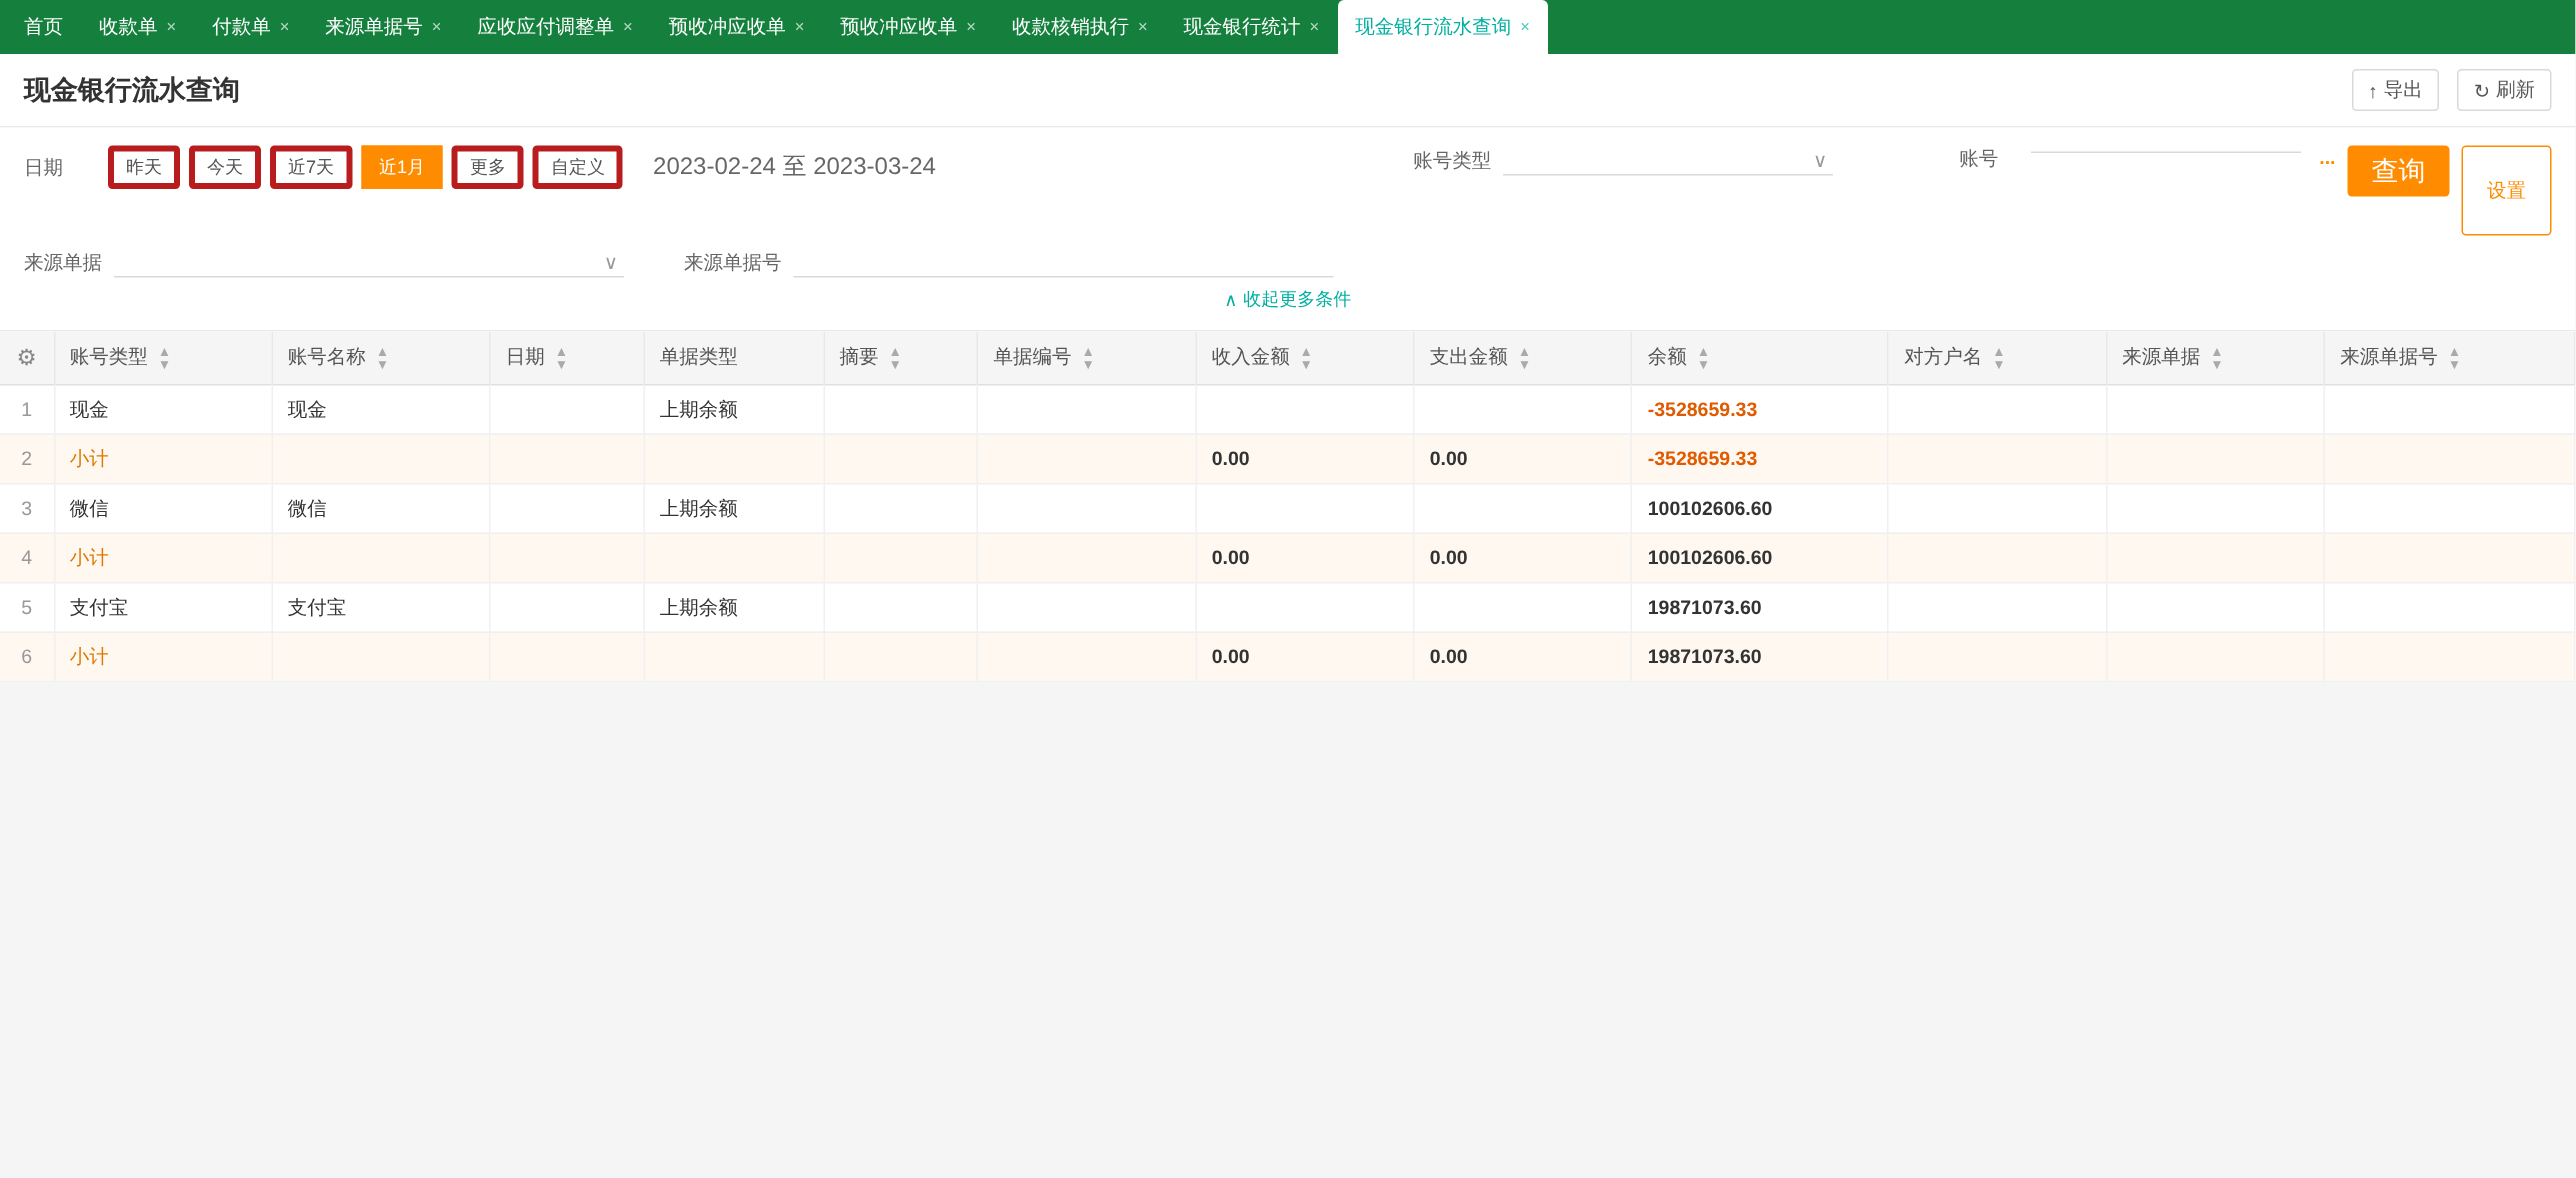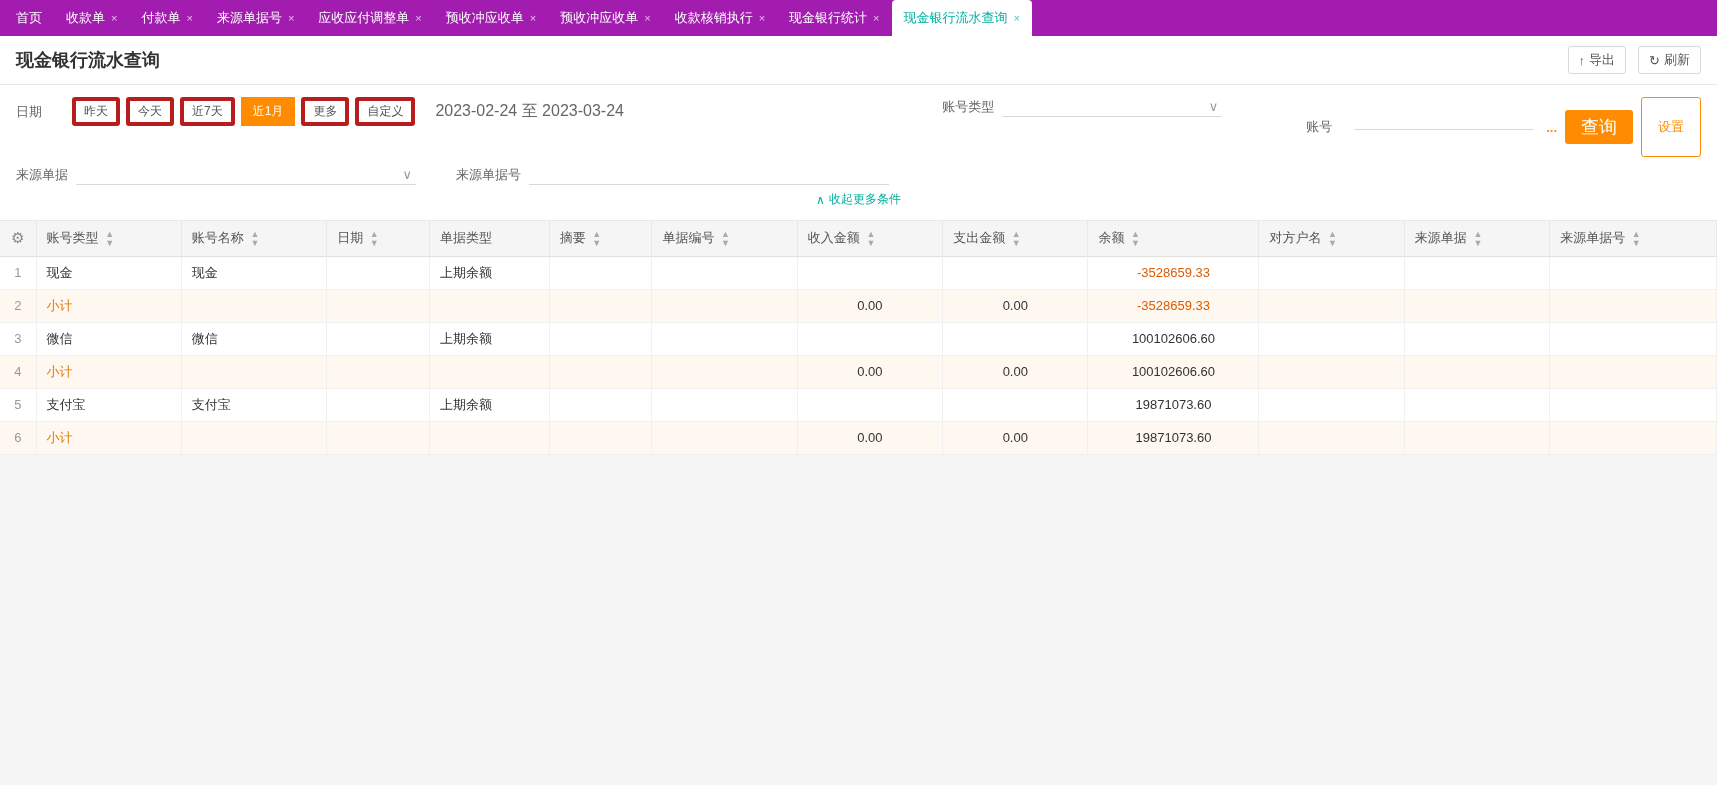--- a/index.html
+++ b/index.html
@@ -1,20 +1,20 @@
 <!DOCTYPE html>
 <html><head>
   <meta charset="utf-8">
   <style>
     * { box-sizing: border-box; margin: 0; padding: 0; }
     body { font-family: 'Microsoft YaHei', Arial, sans-serif; font-size: 13px; background: #f5f5f5; color: #333; }
 
     
     .top-nav {
-      background: #a21caf;
+      background: #15803d;
       display: flex;
       height: 36px;
       padding: 0 4px;
       overflow: hidden;
     }
     .nav-item {
       color: #fff;
       padding: 0 12px;
       height: 36px;
       display: flex;
@@ -220,21 +220,21 @@
     }
     tbody tr.subtotal {
       background: #fff8f0;
     }
     tbody td {
       padding: 7px 10px;
       color: #333;
       border-right: 1px solid #f0f0f0;
       white-space: nowrap;
     }
-    td.num { text-align: center; }
+    td.num { text-align: left; font-weight: bold; }
     td.row-num { color: #999; text-align: center; }
     td.negative { color: #e05a00; }
     .gear-icon { font-size: 15px; color: #888; cursor: pointer; }
     .right-actions {
       display: flex;
       align-items: center;
       gap: 12px;
     }
   </style>
 </head>
@@ -315,21 +315,21 @@
     </div>
 
     <div style="display:flex; align-items:center; gap:8px; min-width:340px;">
       <span class="filter-label">账号类型</span>
       <div class="select-box" style="min-width:220px; color:#999;">
         <span></span>
         <span>∨</span>
       </div>
     </div>
 
-    <div style="display:flex; align-items:center; gap:8px;">
+    <div style="display:flex; align-items:flex-start; gap:8px;">
       <span class="filter-label">账号</span>
       <div class="select-box-input" style="min-width:180px; color:#999;">
         <span></span>
       </div>
       <span class="dots-btn">...</span>
       <button class="btn-query">查询</button>
       <button class="btn-settings">设置</button>
     </div>
   </div>
 

